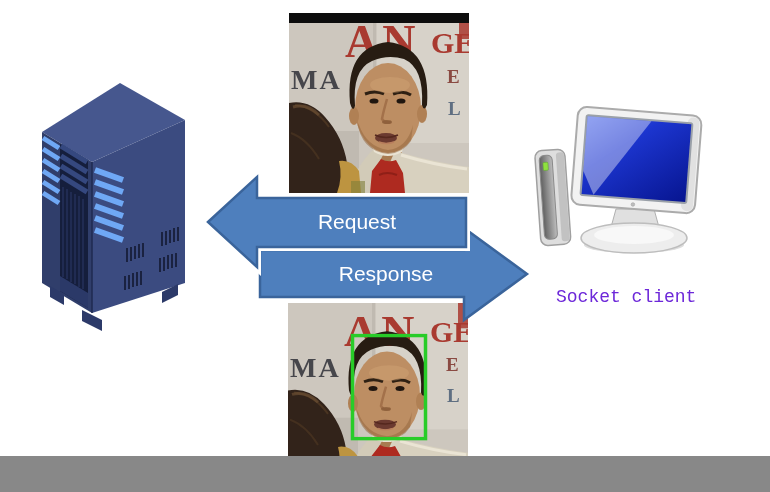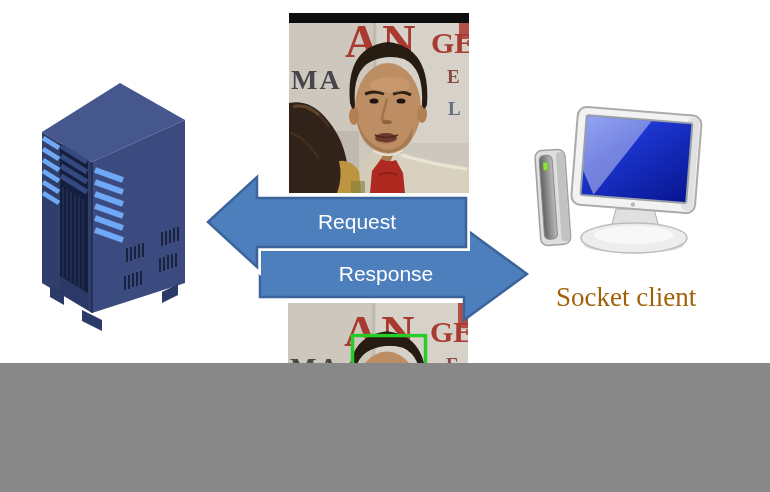--- a/index.html
+++ b/index.html
@@ -1,23 +1,23 @@
 <!DOCTYPE html>
 <html><head>
 <meta charset="utf-8">
 <style>
   html,body{margin:0;padding:0;background:#888;}
   .stage{
-    position:relative;width:770px;height:363px;background:#fff;overflow:hidden;
+    position:relative;width:770px;height:456px;background:#fff;overflow:hidden;
     font-family:"Liberation Sans",sans-serif;
   }
   .stage svg{position:absolute;display:block;}
   .node-label{
-    position:absolute;color:#a16207;font-size:27px;line-height:26px;white-space:nowrap;
-    font-family:Liberation Serif, serif;
+    position:absolute;color:#6d28d9;font-size:18px;line-height:26px;white-space:nowrap;
+    font-family:Liberation Mono, monospace;
   }
   .arrow-label{
     font-family:"Liberation Sans",sans-serif;font-size:21px;
   }
   .banner-letter{font-family:"Liberation Serif",serif;font-weight:bold;}
 </style>
 </head>
 <body>
 
 <svg width="0" height="0" style="position:absolute">

